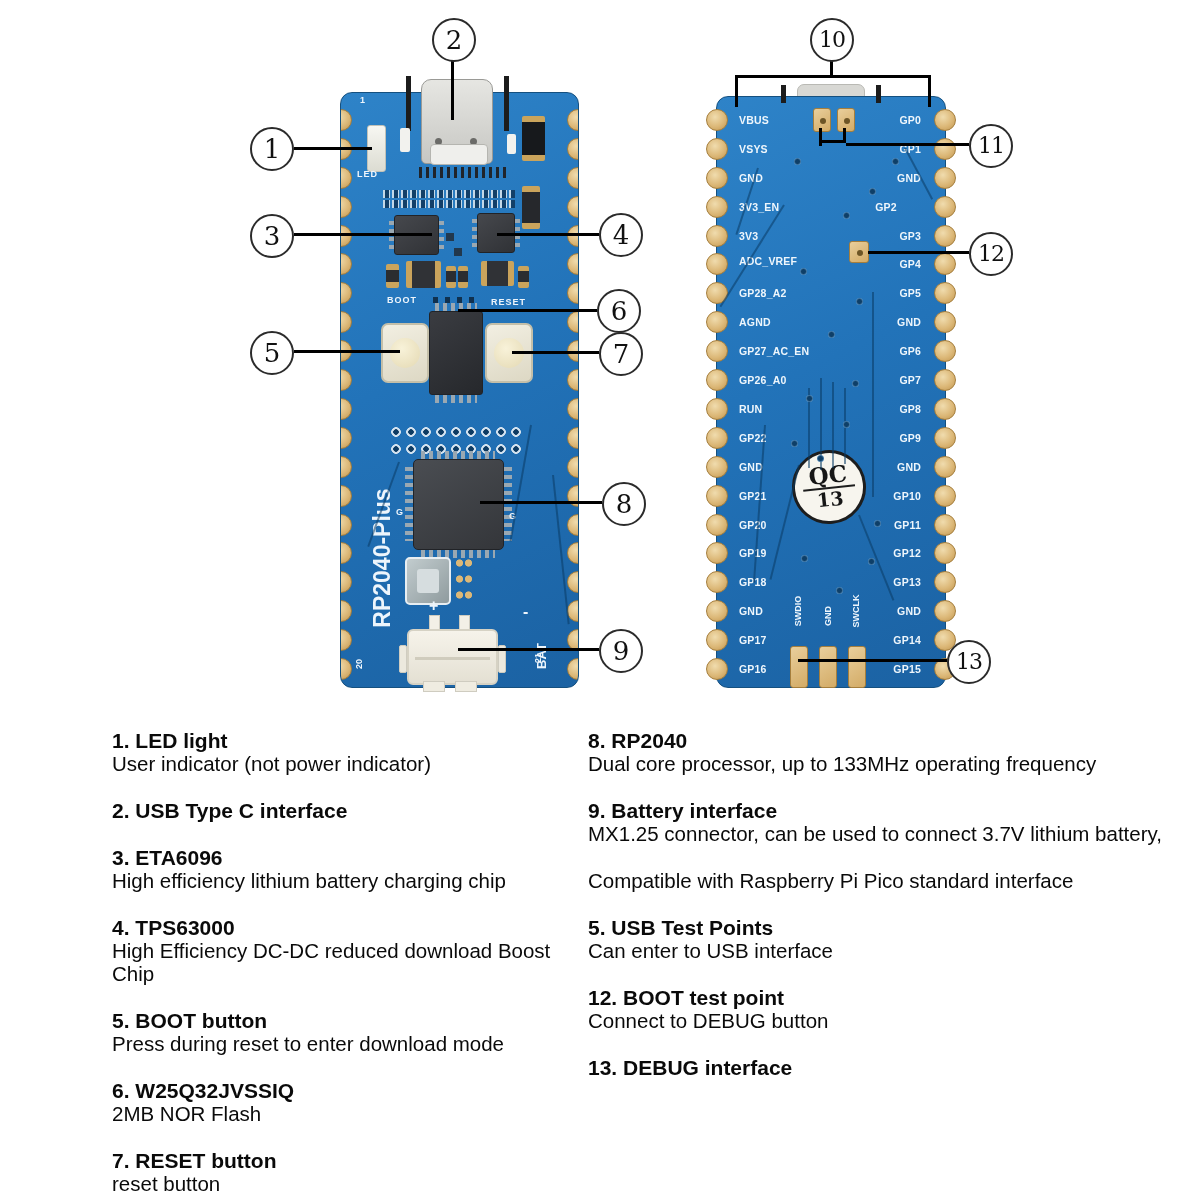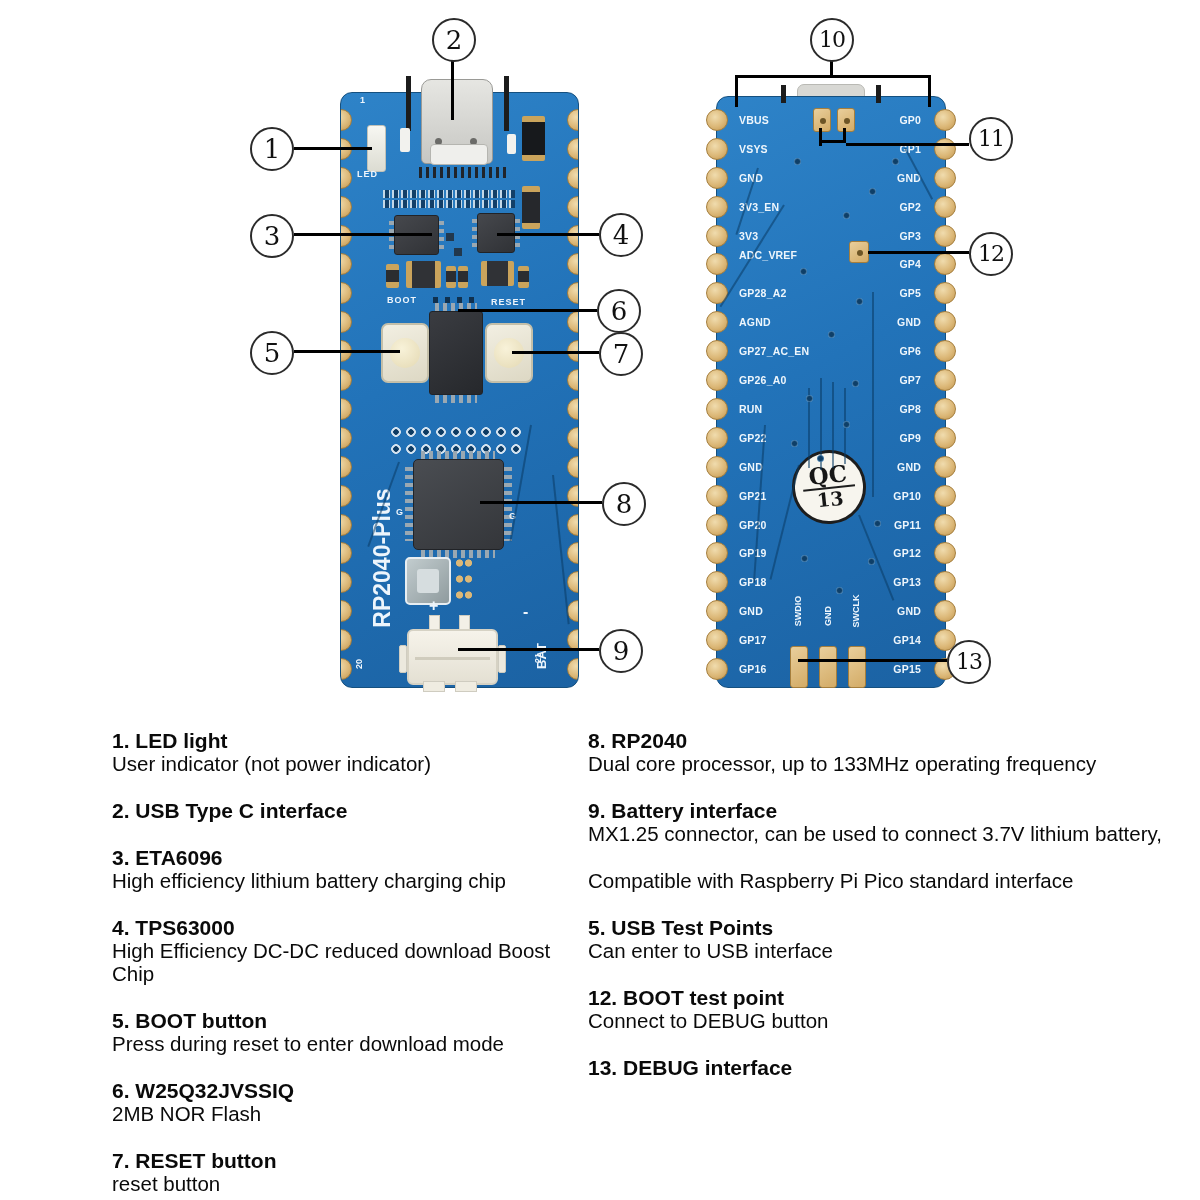--- a/index.html
+++ b/index.html
@@ -224,28 +224,28 @@
       <div class="pad" style="right:-11px;top:40.9px;z-index:4;"></div>
       <div class="pinlbl" style="left:22px;top:45.9px;">VSYS</div>
       <div class="pinlbl r" style="right:24px;top:45.9px;width:70px;">GP1</div>
       <div class="pad" style="left:-11px;top:69.8px;z-index:4;"></div>
       <div class="pad" style="right:-11px;top:69.8px;z-index:4;"></div>
       <div class="pinlbl" style="left:22px;top:74.8px;">GND</div>
       <div class="pinlbl r" style="right:24px;top:74.8px;width:70px;">GND</div>
       <div class="pad" style="left:-11px;top:98.7px;z-index:4;"></div>
       <div class="pad" style="right:-11px;top:98.7px;z-index:4;"></div>
       <div class="pinlbl" style="left:22px;top:103.7px;">3V3_EN</div>
-      <div class="pinlbl r" style="right:24px;top:103.7px;width:70px;">GP2</div>
+      <div class="pinlbl r" style="right:24px;top:103.7px;width:70px;text-align:center;">GP2</div>
       <div class="pad" style="left:-11px;top:127.6px;z-index:4;"></div>
       <div class="pad" style="right:-11px;top:127.6px;z-index:4;"></div>
       <div class="pinlbl" style="left:22px;top:132.6px;">3V3</div>
       <div class="pinlbl r" style="right:24px;top:132.6px;width:70px;">GP3</div>
       <div class="pad" style="left:-11px;top:156.4px;z-index:4;"></div>
       <div class="pad" style="right:-11px;top:156.4px;z-index:4;"></div>
-      <div class="pinlbl" style="left:22px;top:152px;text-align:right;">ADC_VREF</div>
+      <div class="pinlbl" style="left:22px;top:158px;text-align:right;">ADC_VREF</div>
       <div class="pinlbl r" style="right:24px;top:161.4px;width:70px;">GP4</div>
       <div class="pad" style="left:-11px;top:185.3px;z-index:4;"></div>
       <div class="pad" style="right:-11px;top:185.3px;z-index:4;"></div>
       <div class="pinlbl" style="left:22px;top:190.3px;">GP28_A2</div>
       <div class="pinlbl r" style="right:24px;top:190.3px;width:70px;">GP5</div>
       <div class="pad" style="left:-11px;top:214.2px;z-index:4;"></div>
       <div class="pad" style="right:-11px;top:214.2px;z-index:4;"></div>
       <div class="pinlbl" style="left:22px;top:219.2px;">AGND</div>
       <div class="pinlbl r" style="right:24px;top:219.2px;width:70px;">GND</div>
       <div class="pad" style="left:-11px;top:243.1px;z-index:4;"></div>
@@ -376,21 +376,21 @@
       </div>
       <div class="callout" style="left:602px;top:482px;">
         <span>8</span>
       </div>
       <div class="callout" style="left:599px;top:629px;">
         <span>9</span>
       </div>
       <div class="callout small" style="left:810px;top:18px;">
         <span>10</span>
       </div>
-      <div class="callout small" style="left:969px;top:117px;">
+      <div class="callout small" style="left:969px;top:124px;">
         <span>11</span>
       </div>
       <div class="callout small" style="left:969px;top:232px;">
         <span>12</span>
       </div>
       <div class="callout small" style="left:947px;top:640px;">
         <span>13</span>
       </div>
       <div class="leader" style="left:294px;top:147px;width:78px;height:3px;"></div>
       <div class="leader" style="left:451px;top:60px;width:3px;height:60px;"></div>

